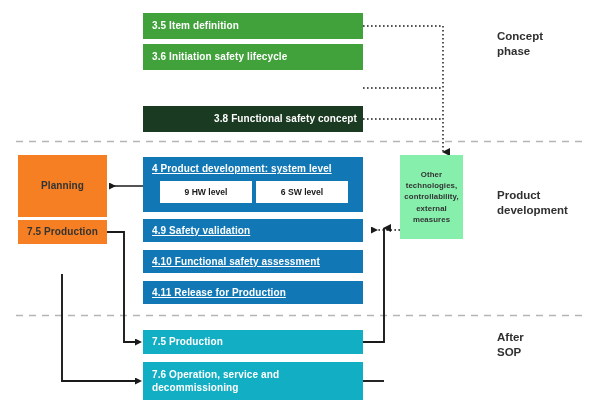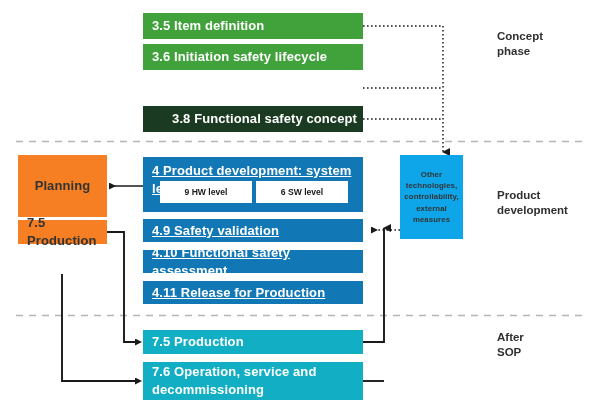--- a/index.html
+++ b/index.html
@@ -16,33 +16,33 @@
     width: 600px; height: 413px;
     pointer-events: none;
   }
 
   .box {
     position: absolute;
     display: flex;
     align-items: center;
     color: #ffffff;
     font-weight: bold;
-    font-size: 13px;
+    font-size: 10px;
     letter-spacing: 0.1px;
     line-height: 1.35;
     padding-left: 9px;
     padding-right: 6px;
   }
   .box.green       { background: #41a23c; }
   .box.green-dark  { background: #14581f; }
   .box.green-darkest { background: #1b3a22; justify-content: flex-end; }
   .box.blue        { background: #1277b5; text-decoration: underline; }
   .box.teal        { background: #12aec4; }
   .box.orange      { background: #f57f22; color: #333333; }
-  .box.orange-lite { background: #0ea5e9; color: #333333; }
+  .box.orange-lite { background: #86efac; color: #333333; }
 
   .box.center-text {
     justify-content: center;
     text-align: center;
     padding-left: 4px;
     padding-right: 4px;
     flex-direction: column;
   }
 
   .subbox {

